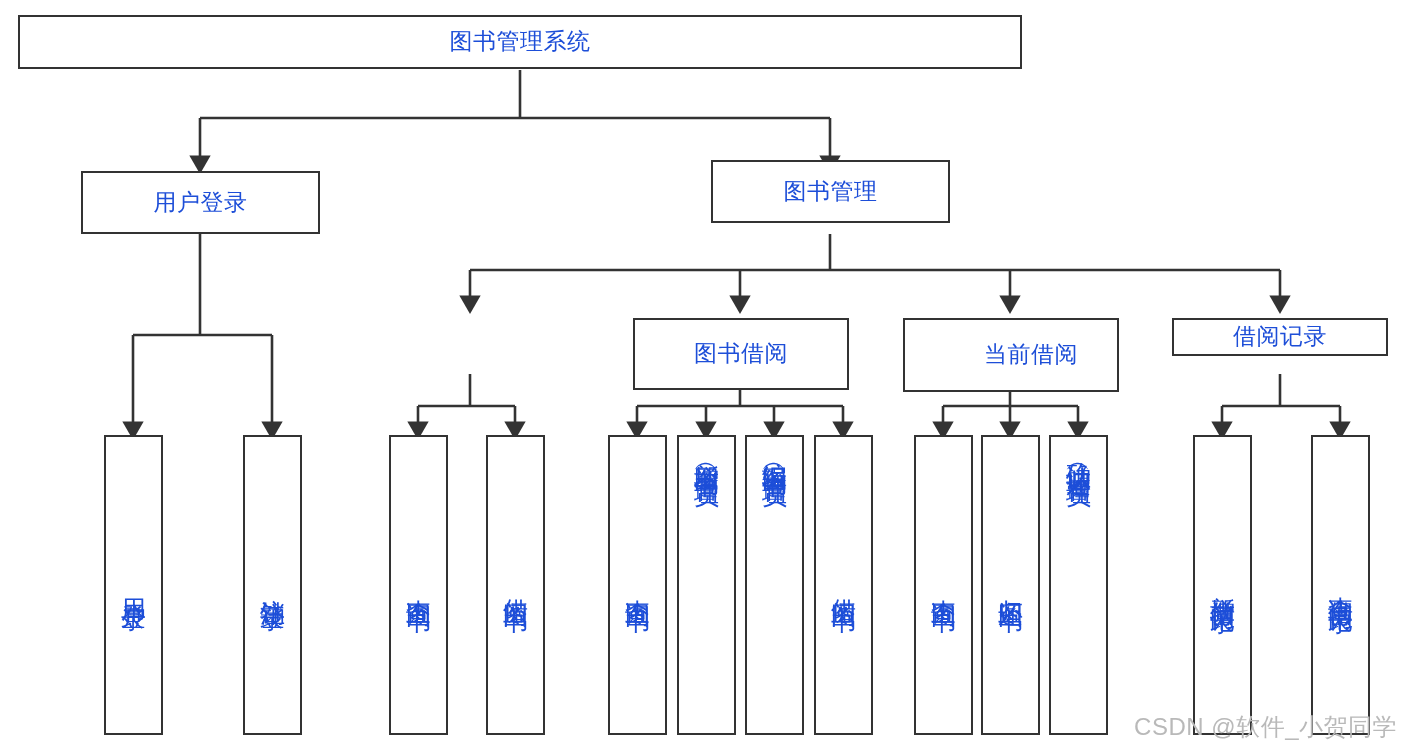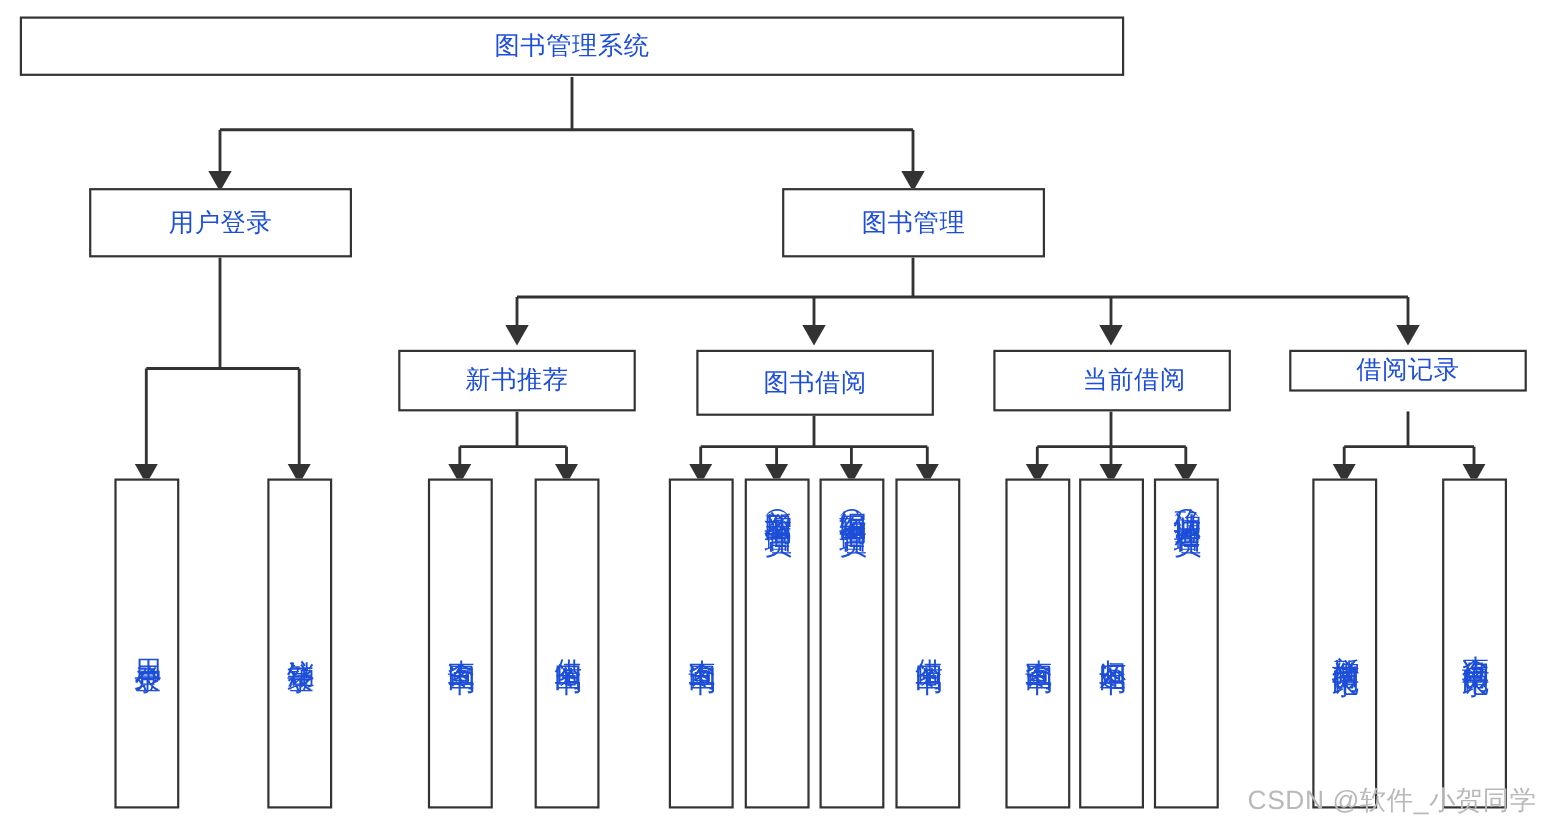--- a/index.html
+++ b/index.html
@@ -132,31 +132,28 @@
     </g>
   </svg>
 
   <div class="node h" style="left:18px; top:15px; width:1004px; height:54px;">
     <span class="node-label">图书管理系统</span>
   </div>
 
   <div class="node h" style="left:81px; top:171px; width:239px; height:63px;">
     <span class="node-label">用户登录</span>
   </div>
-  <div class="node h" style="left:711px; top:171px; width:239px; height:63px;">
+  <div class="node h" style="left:711px; top:160px; width:239px; height:63px;">
     <span class="node-label">图书管理</span>
   </div>
 
-  <div class="node h" style="left:362px; top:318px; width:216px; height:56px;">
-    <span class="node-label">新书推荐</span>
-  </div>
-  <div class="node h" style="left:633px; top:318px; width:216px; height:60px;">
+  <div class="node h" style="left:633px; top:318px; width:216px; height:72px;">
     <span class="node-label">图书借阅</span>
   </div>
-  <div class="node h" style="left:903px; top:318px; width:216px; height:56px;padding-left:40px;">
+  <div class="node h" style="left:903px; top:318px; width:216px; height:74px;padding-left:40px;">
     <span class="node-label">当前借阅</span>
   </div>
   <div class="node h" style="left:1172px; top:318px; width:216px; height:38px;">
     <span class="node-label">借阅记录</span>
   </div>
 
   <div class="node v centered" style="left:104px; top:435px; width:59px; height:300px;">
     <span class="node-label">用户登录</span>
   </div>
   <div class="node v centered" style="left:243px; top:435px; width:59px; height:300px;">

